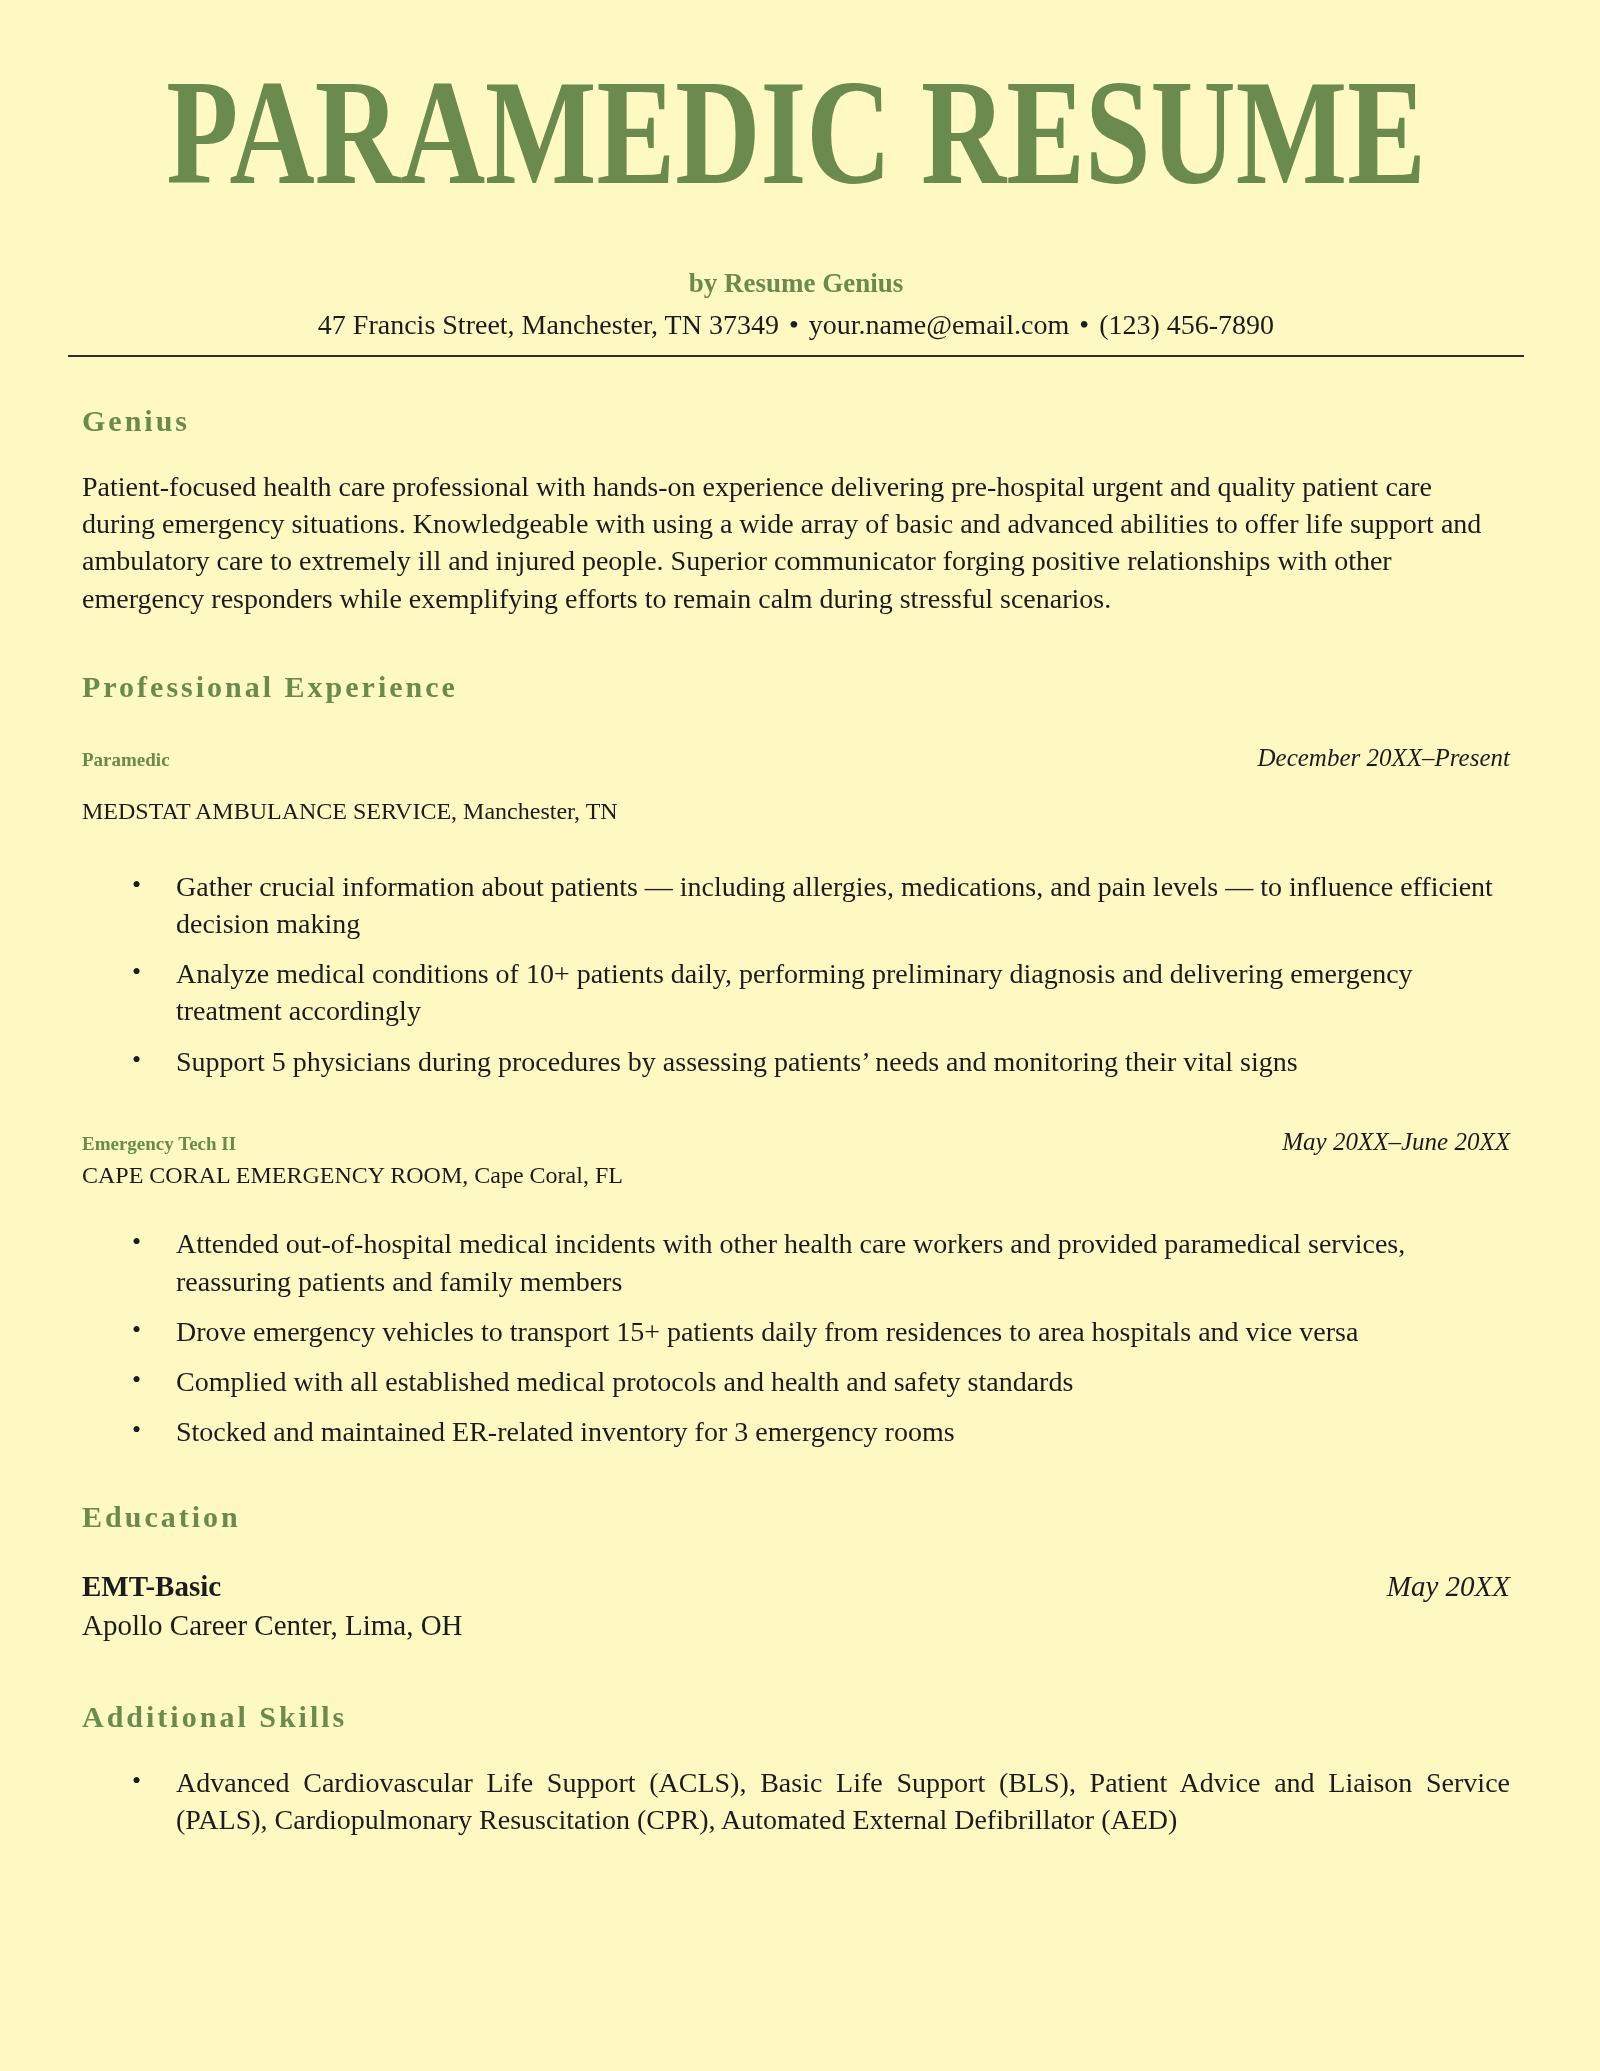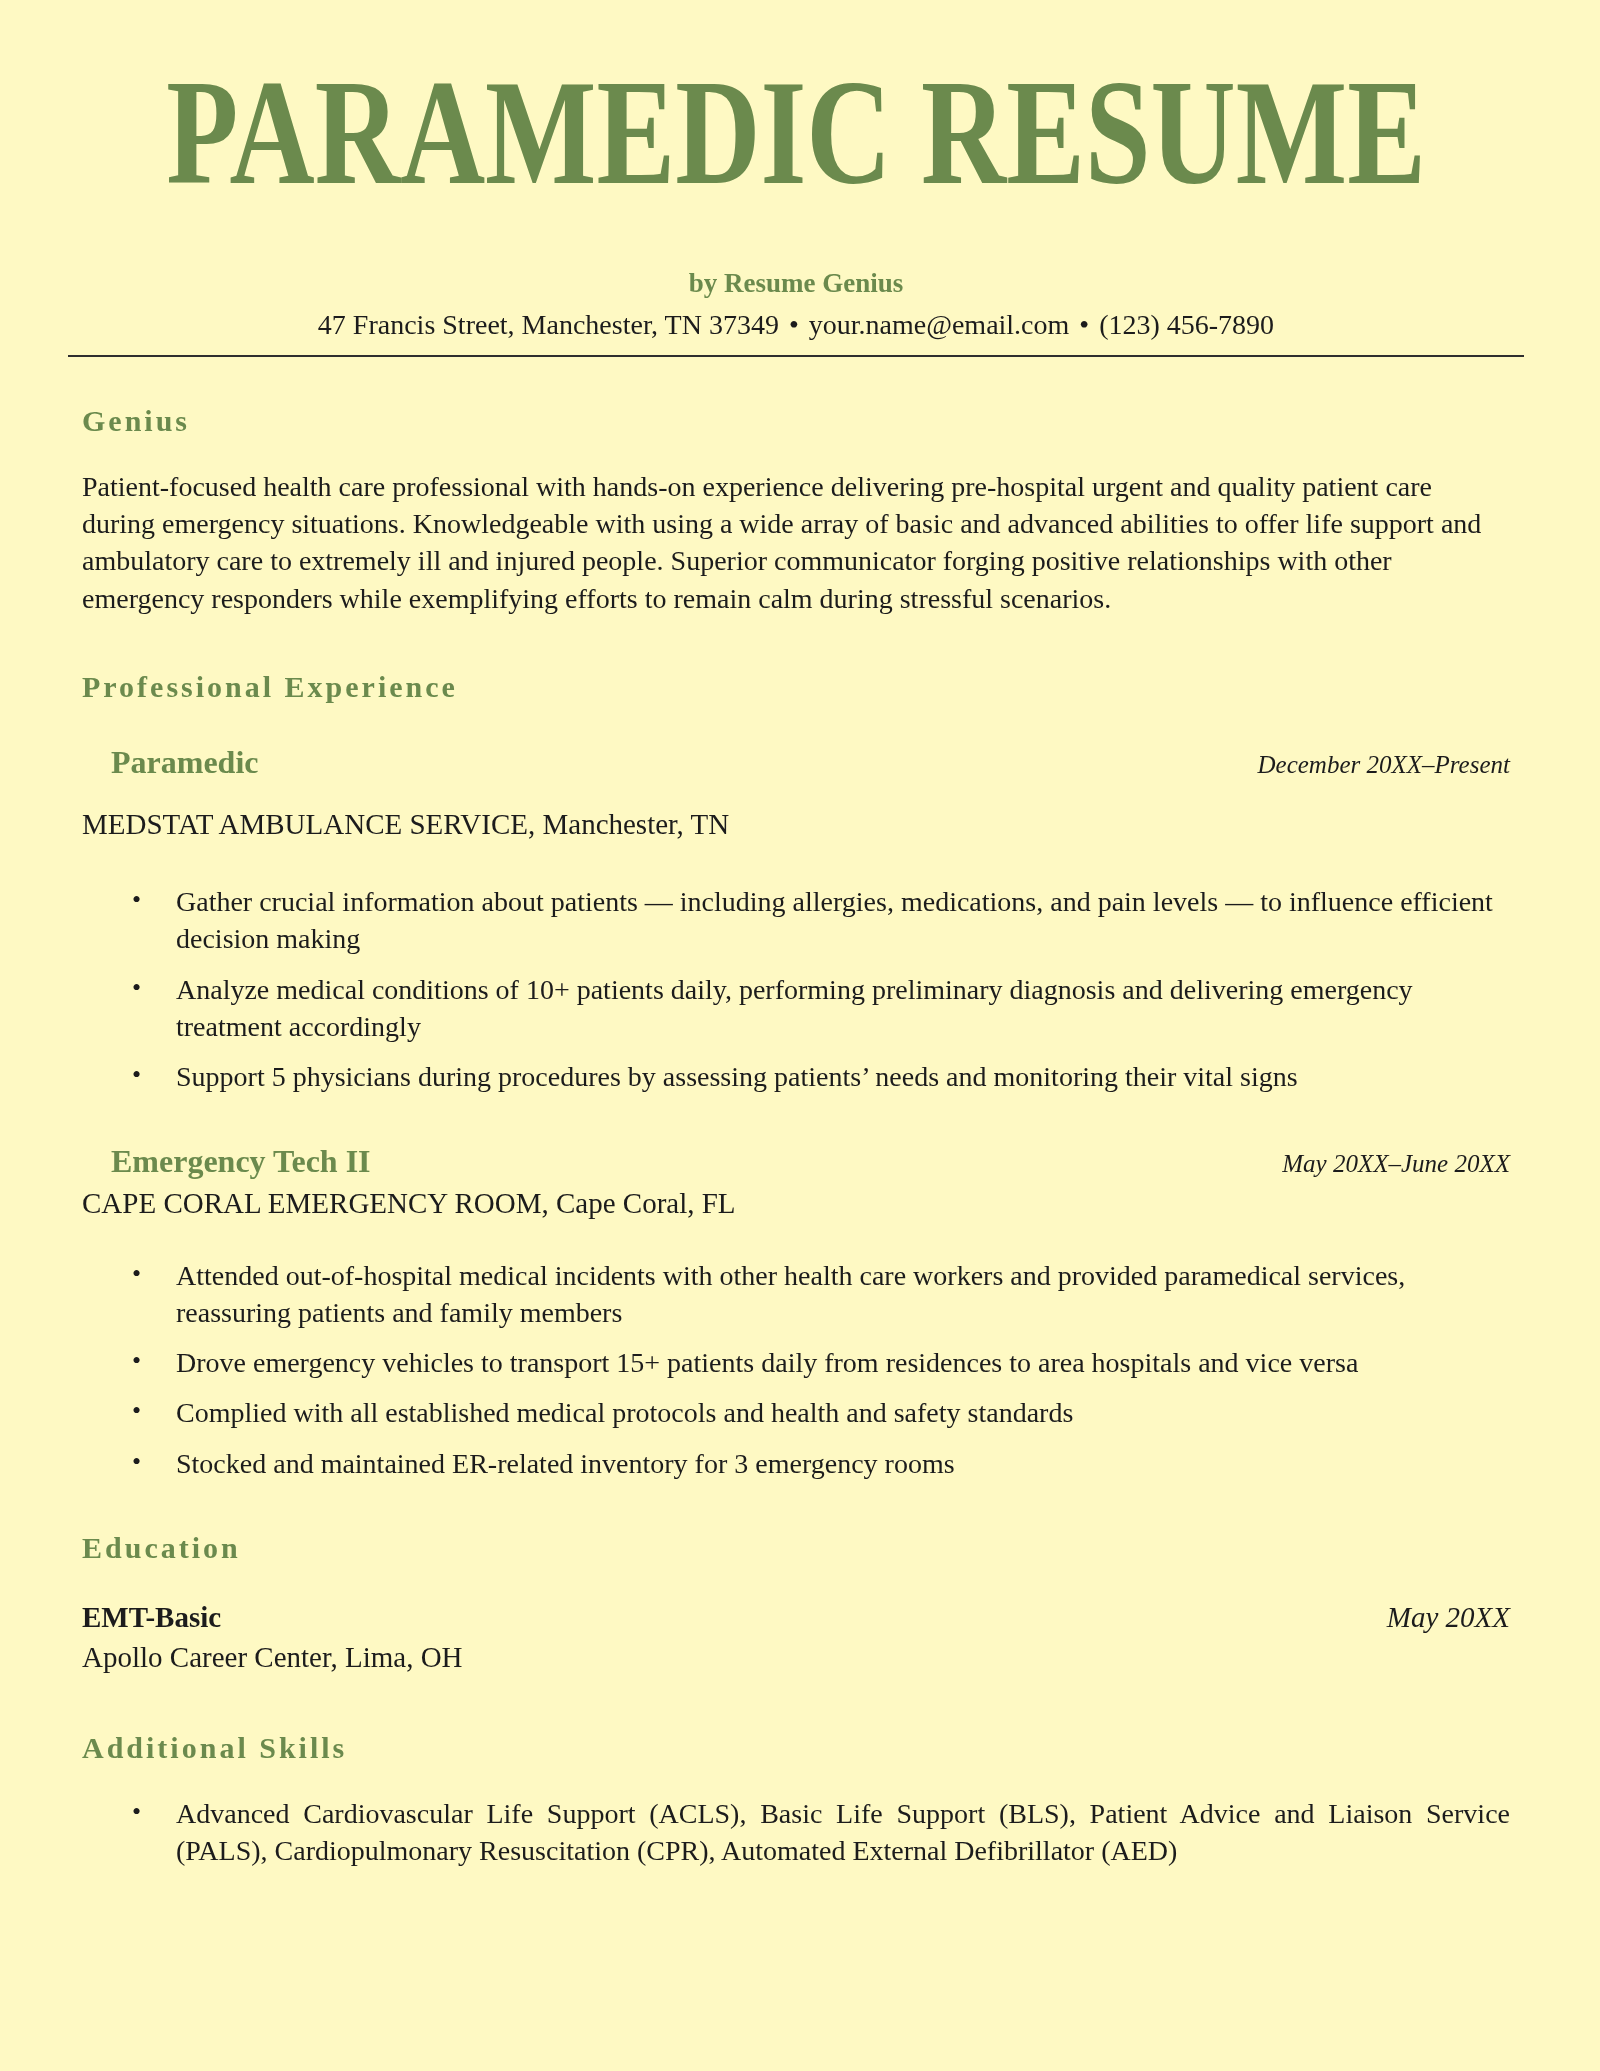--- a/index.html
+++ b/index.html
@@ -70,30 +70,29 @@
   .job-header{
     display:flex;
     justify-content:space-between;
     align-items:baseline;
   }
   .job-header.first{ margin-top:36px; }
   .job-header.second{ margin-top:46px; }
   .job-title{
     color:var(--green);
     font-weight:700;
-    font-size:32px;
+    font-size:19px;
     line-height:1.3;
-    margin-left:29px;
   }
   .job-dates{
     font-style:italic;
     font-size:25px;
     line-height:1.3;
   }
-  .job-company{ font-size:29px; line-height:1.3; }
+  .job-company{ font-size:24px; line-height:1.3; }
   .job-company.gap{ margin-top:22px; }
   .job-company.tight{ margin-top:2px; }
 
   ul.bullets{
     list-style:none;
     margin:40px 0 0 0;
     padding:0 0 0 94px;
   }
   ul.bullets.tighter{ margin-top:34px; }
   ul.bullets li{

